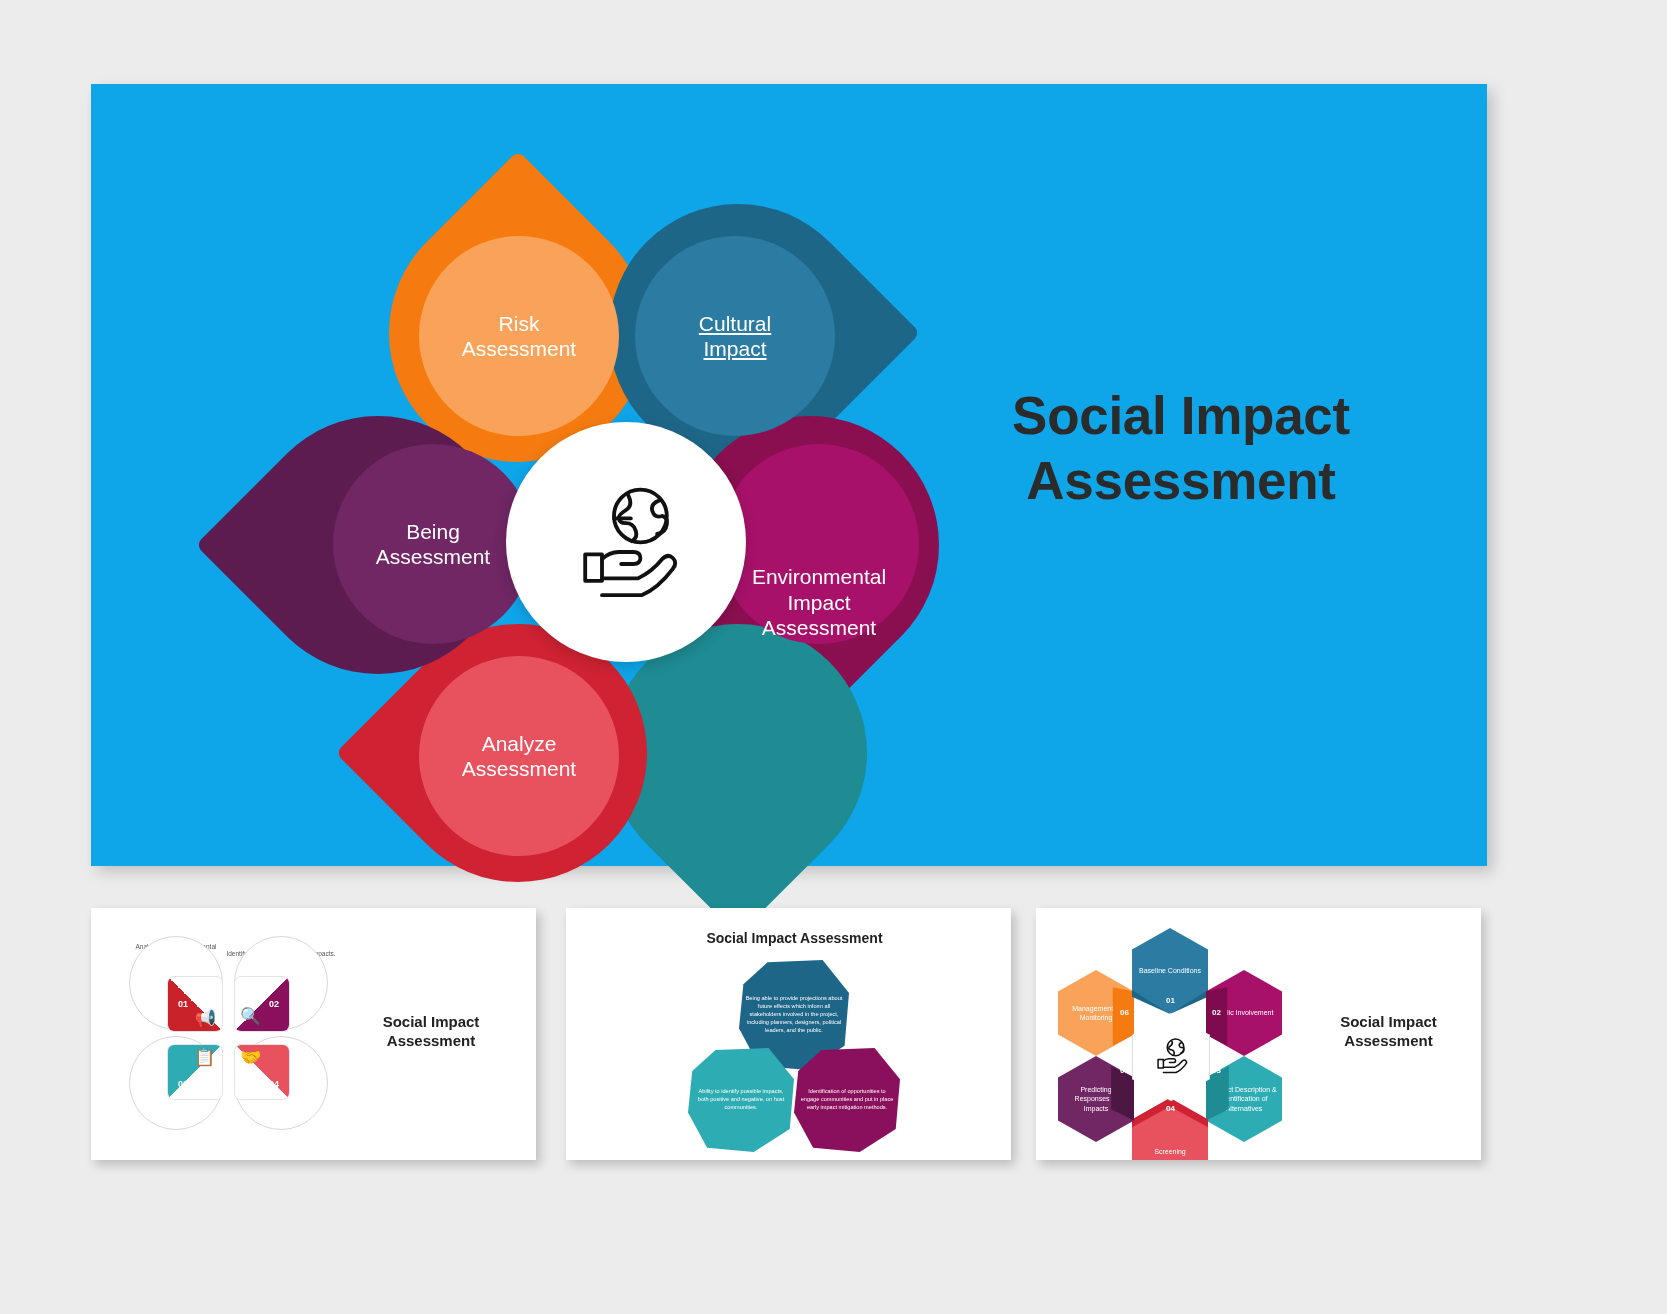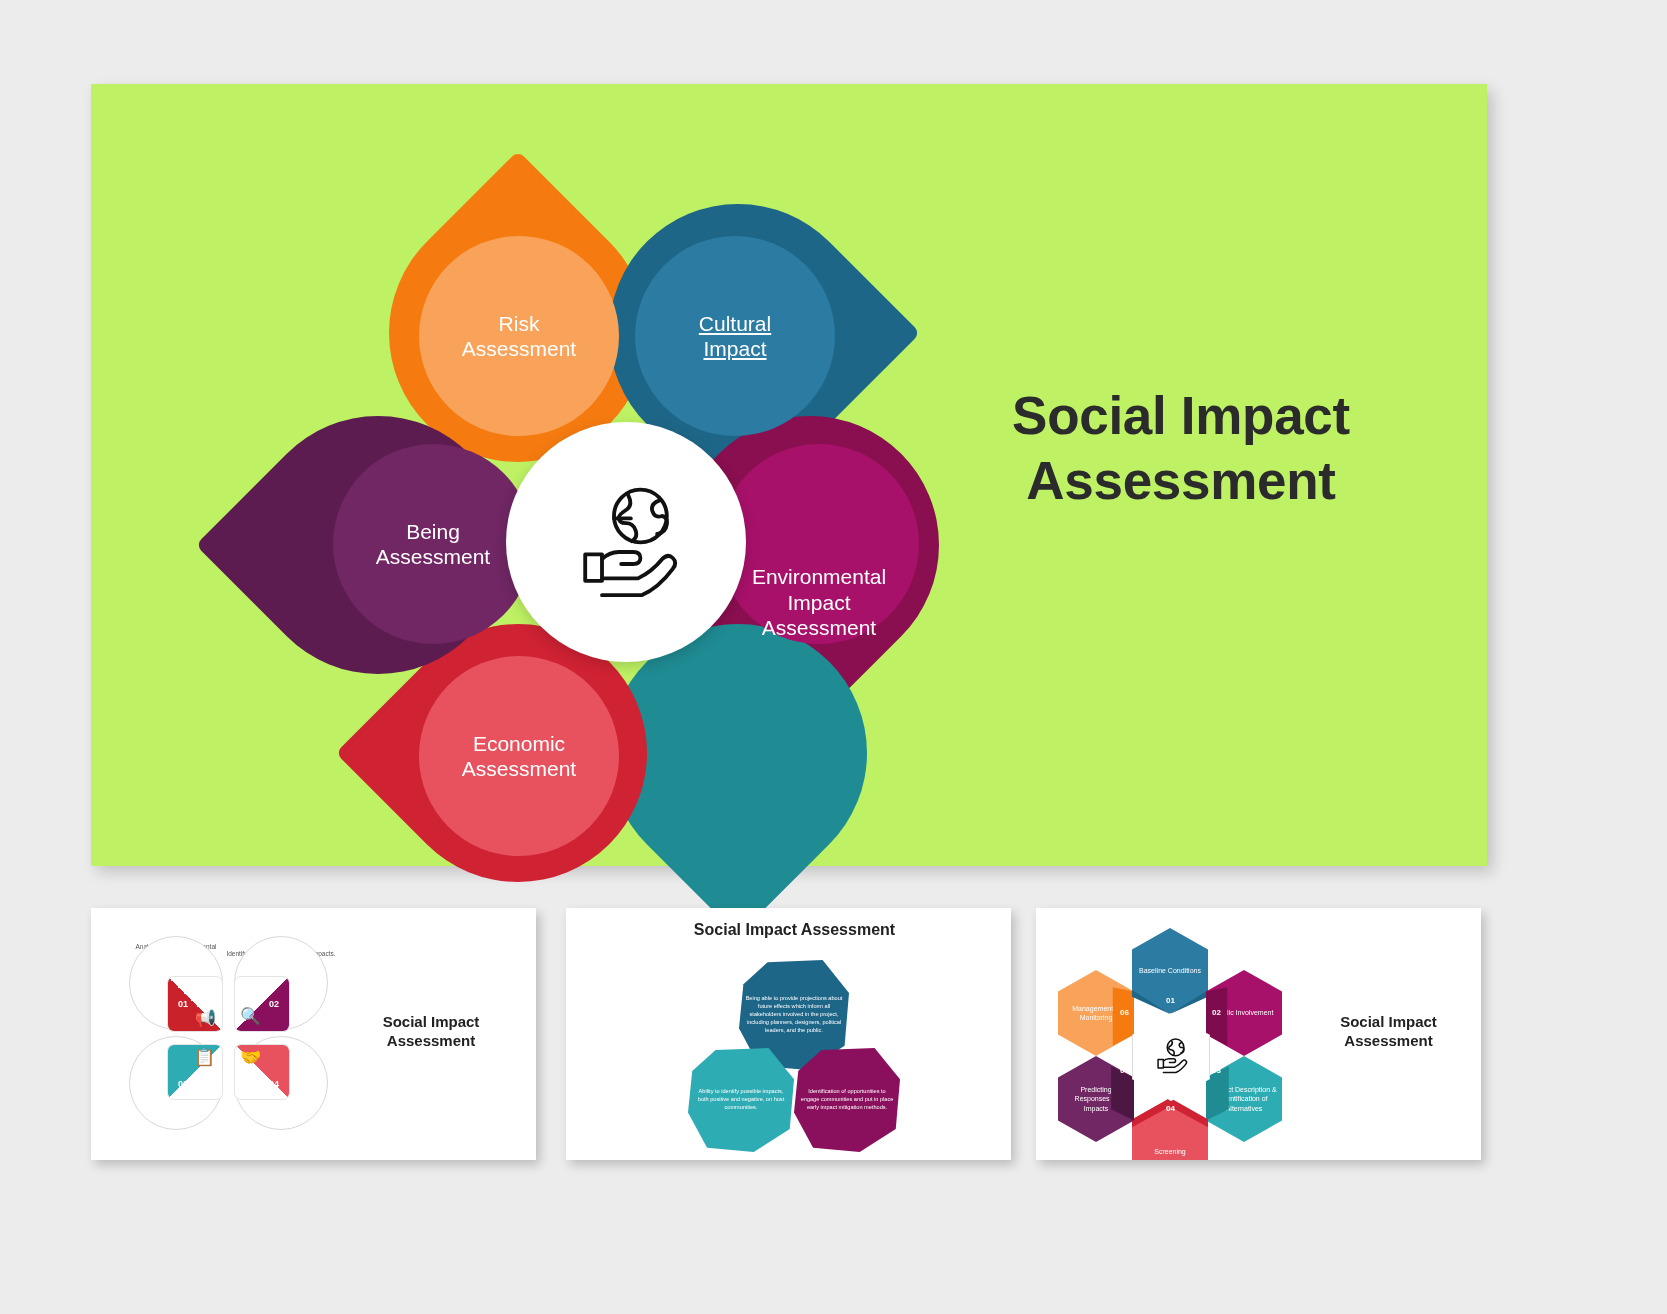--- a/index.html
+++ b/index.html
@@ -9,21 +9,21 @@
     font-family:"Liberation Sans", sans-serif;
     overflow:hidden;
     position:relative;
   }
 
   
   .main-slide{
     position:absolute;
     left:91px; top:84px;
     width:1396px; height:782px;
-    background:#bef264;
+    background:#0ea5e9;
     box-shadow:6px 6px 14px rgba(0,0,0,0.18);
   }
 
   .petal-stage{
     position:absolute;
     left:150px; top:110px;
     width:740px; height:680px;
   }
 
   
@@ -184,21 +184,21 @@
       <div>
         <span>Environmental</span><br>
         <span>Impact</span><br>
         <span>Assessment</span>
       </div>
     </div>
 
 
     <div class="bubble" id="b-econ">
       <div>
-        <span>Economic</span><br>
+        <span>Analyze</span><br>
         <span>Assessment</span>
       </div>
     </div>
 
     <div class="bubble" id="b-haz">
       <div>
         <span>Being</span><br>
         <span>Assessment</span>
       </div>
     </div>
@@ -260,21 +260,21 @@
     <span class="q-ic" style="left:5px;top:4px;">🤝</span>
   </div>
 
   <div class="thumb-title" style="left:250px;top:105px;width:180px;font-size:15px;">
     <span>Social Impact</span><br>
     <span>Assessment</span>
   </div>
 </div>
 
 <div class="thumb" id="thumb2">
-  <div class="thumb-title" style="left:0;top:12px;width:457px;font-size:16px;">Social Impact Assessment</div>
+  <div class="thumb-title" style="left:0;top:22px;width:457px;font-size:14px;">Social Impact Assessment</div>
 
   <div class="blob hexshape" style="left:173px;top:52px;width:110px;height:110px;background:#1e6688;">Being able to provide projections about future effects which inform all stakeholders involved in the project, including planners, designers, political leaders, and the public.</div>
   <div class="blob hexshape" style="left:122px;top:140px;width:106px;height:104px;background:#2eacb4;">Ability to identify possible impacts, both positive and negative, on host communities.</div>
   <div class="blob hexshape" style="left:228px;top:140px;width:106px;height:104px;background:#8a0f5c;">Identification of opportunities to engage communities and put in place early impact mitigation methods.</div>
 </div>
 
 <div class="thumb" id="thumb3">
 
   <div class="hex" style="left:22px;top:62px;background:#f9a35a;">
     <span class="lbl">Management &amp; Monitoring</span>

